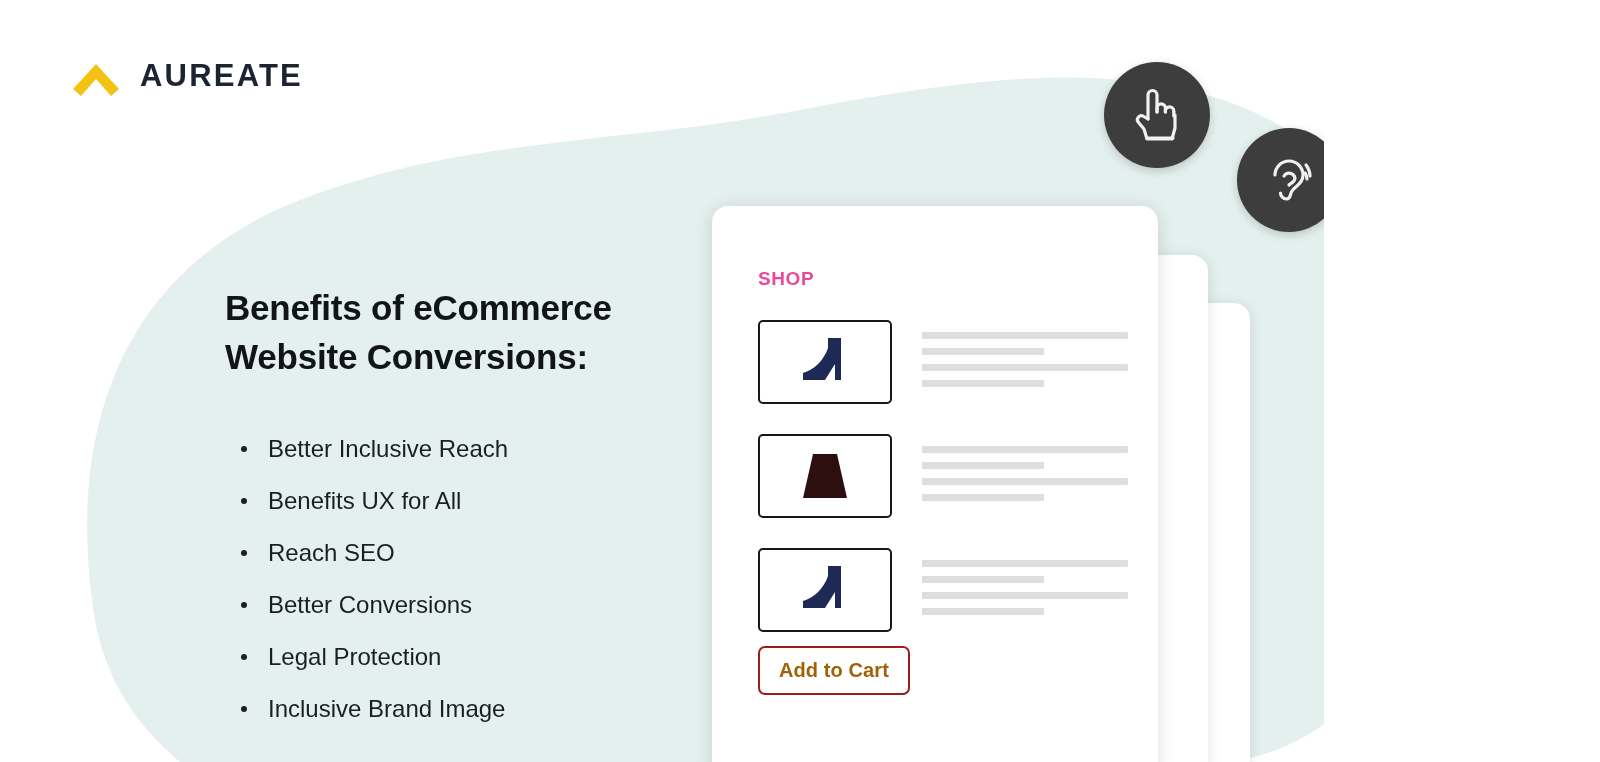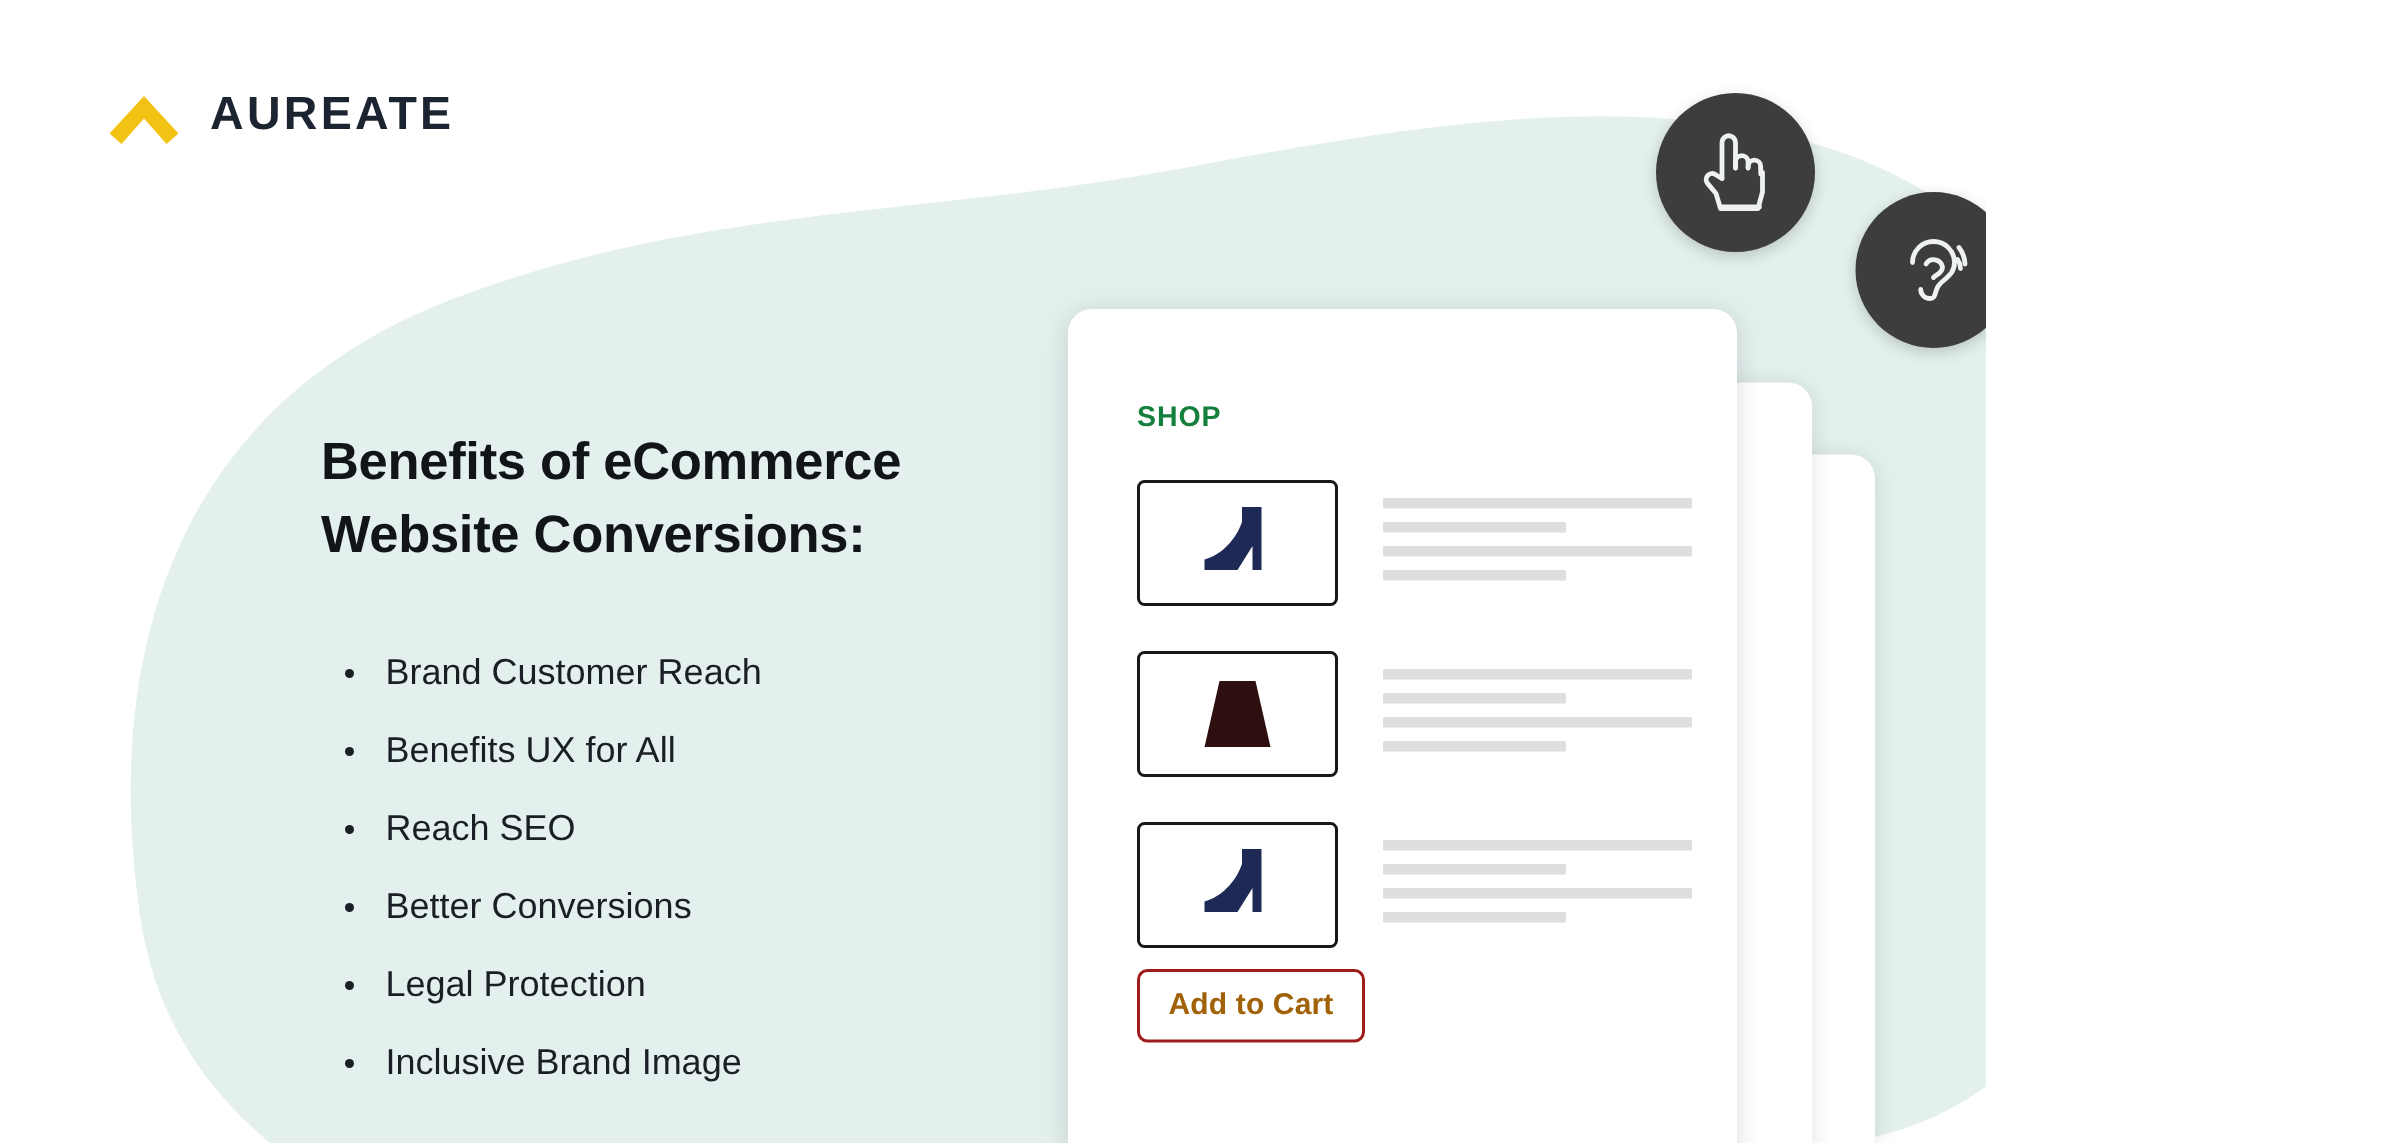--- a/index.html
+++ b/index.html
@@ -47,21 +47,21 @@
   .brand-name {
     font-size: 31px;
     font-weight: 700;
     letter-spacing: 2.2px;
     color: #1b2430;
   }
 
   
   .copy {
     position: absolute;
-    left: 214px;
+    left: 225px;
     top: 283px;
     width: 470px;
   }
   .headline {
     font-size: 35px;
     line-height: 1.40;
     font-weight: 700;
     color: #111418;
     letter-spacing: -0.2px;
     margin: 0;
@@ -118,21 +118,21 @@
     box-shadow: 0 3px 18px rgba(20, 35, 45, 0.15);
   }
 
   .shop-label {
     position: absolute;
     left: 46px;
     top: 62px;
     font-size: 19px;
     font-weight: 700;
     letter-spacing: 0.6px;
-    color: #15803d;
+    color: #ec4899;
   }
 
   .product-rows {
     position: absolute;
     left: 46px;
     top: 114px;
     width: 370px;
   }
   .product-row {
     display: flex;
@@ -226,21 +226,21 @@
   </div>
 
   <div class="copy">
     <h1 class="headline">
       <span>Benefits of eCommerce</span><br>
       <span>Website Conversions:</span>
     </h1>
     <ul class="benefit-list">
       <li class="benefit-item">
         <span class="dot"></span>
-        <span>Brand Customer Reach</span>
+        <span>Better Inclusive Reach</span>
       </li>
       <li class="benefit-item">
         <span class="dot"></span>
         <span>Benefits UX for All</span>
       </li>
       <li class="benefit-item">
         <span class="dot"></span>
         <span>Reach SEO</span>
       </li>
       <li class="benefit-item">

